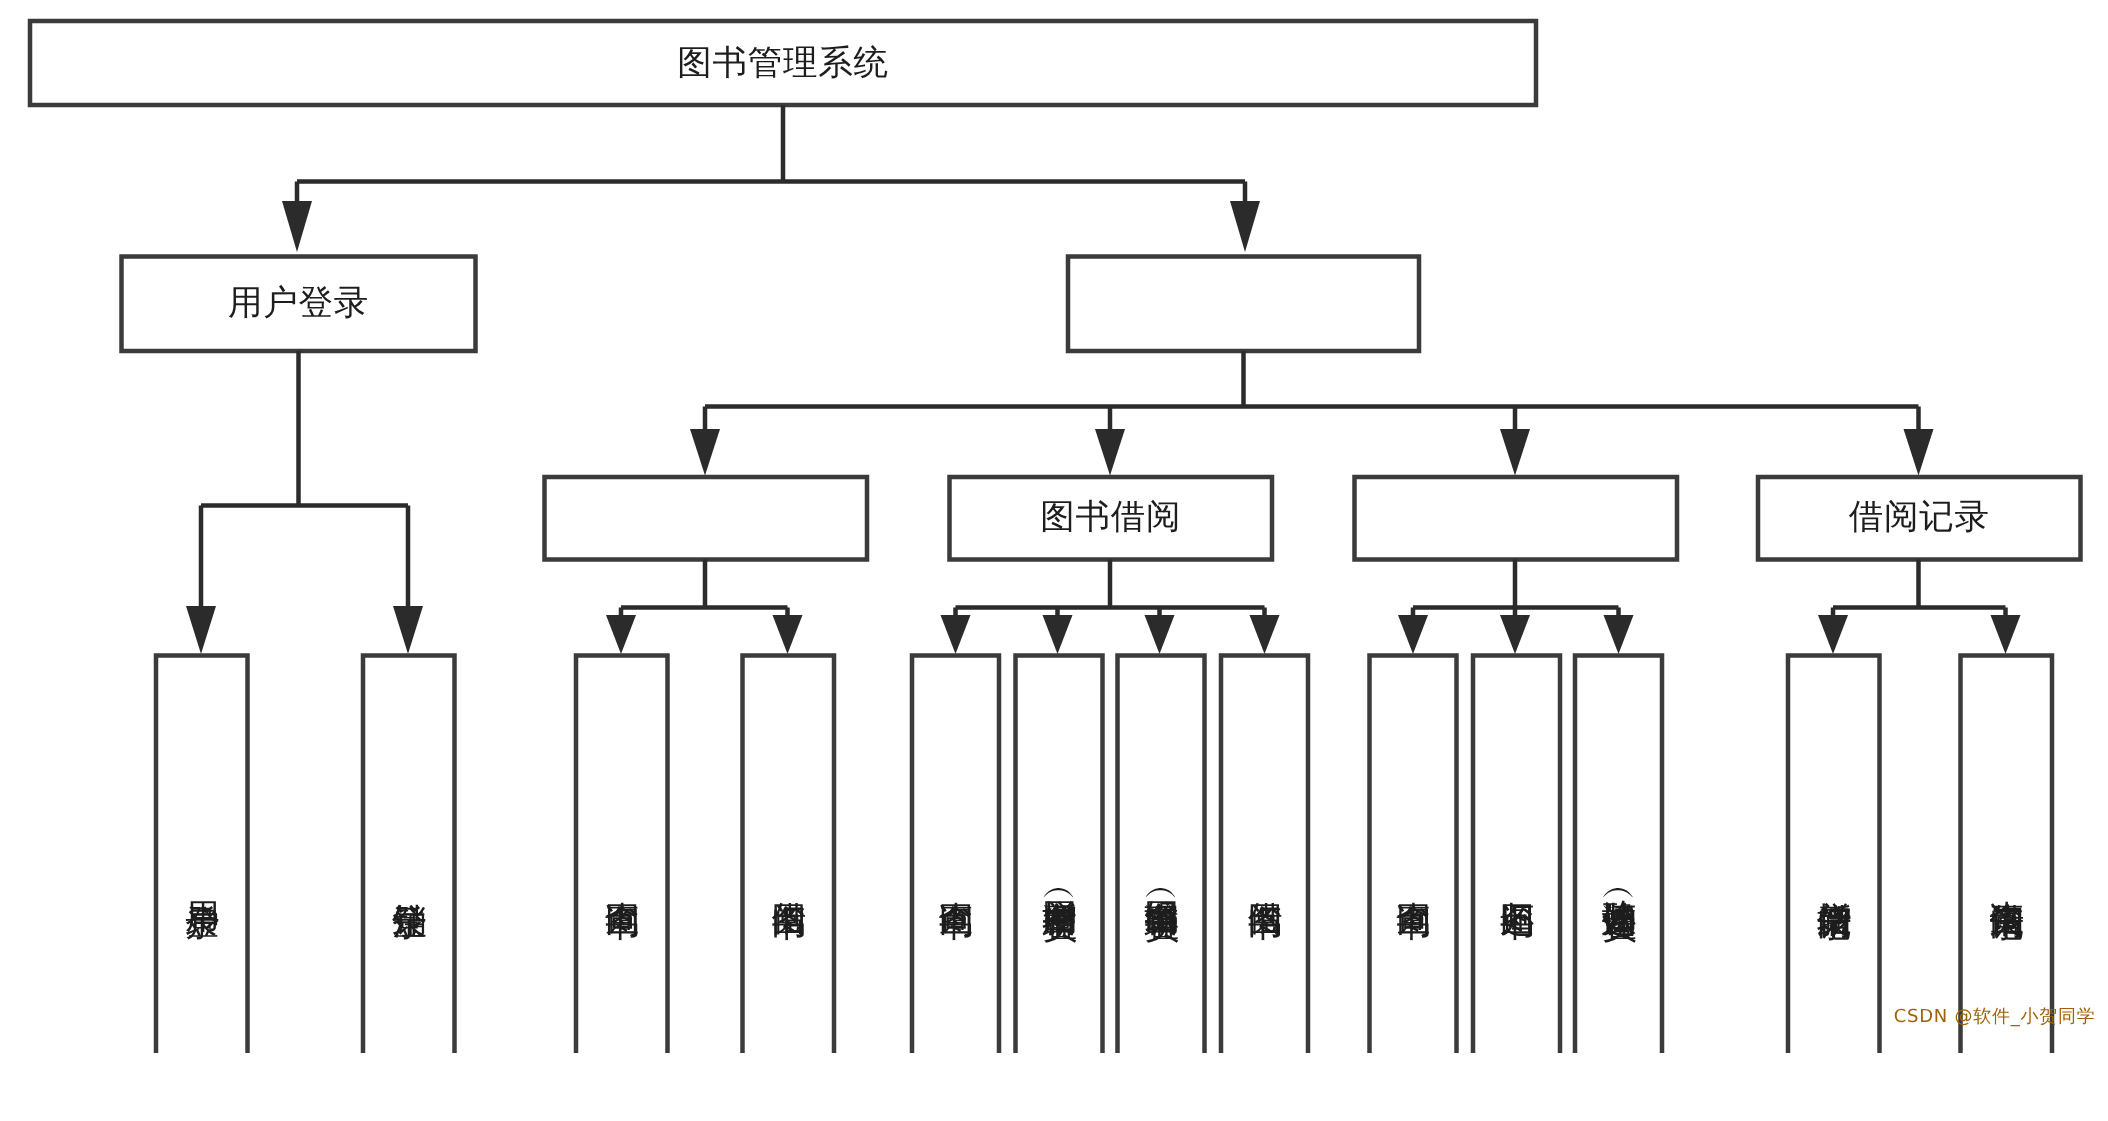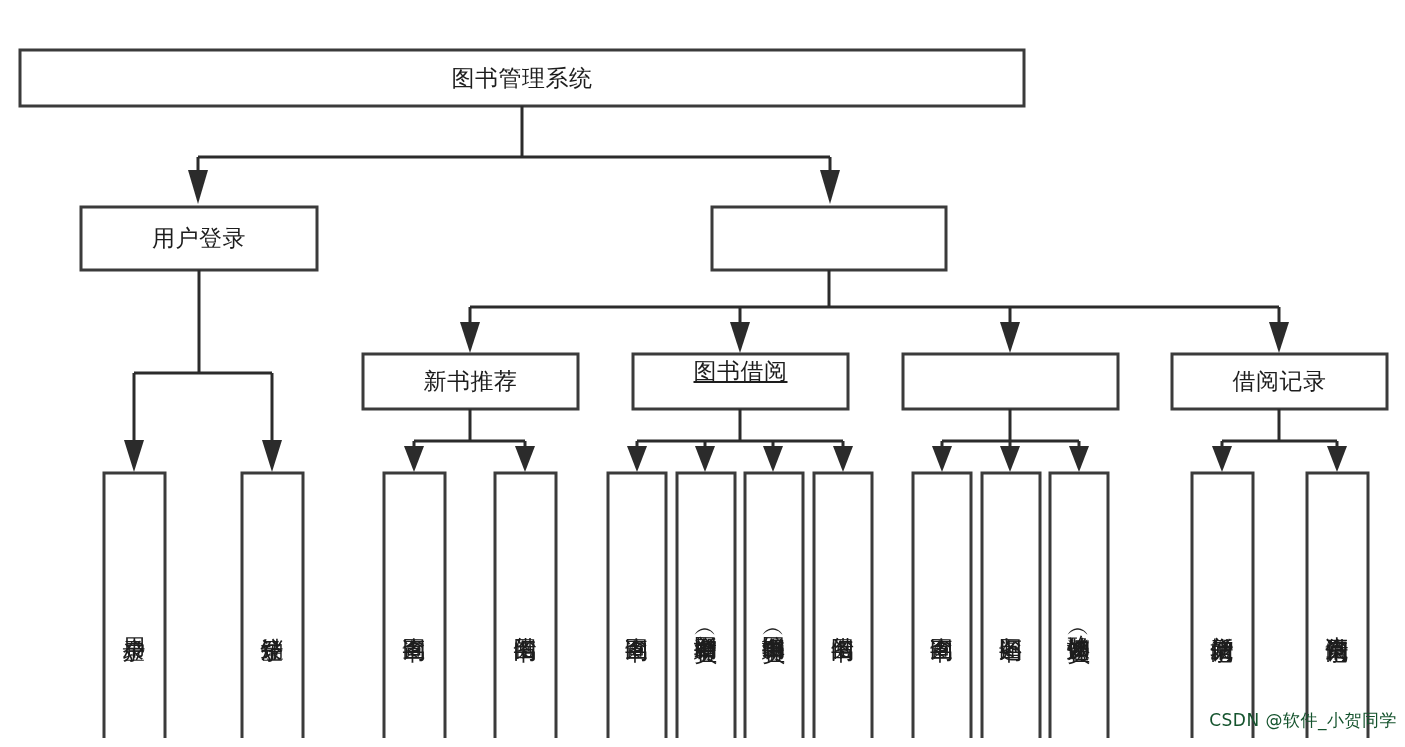--- a/index.html
+++ b/index.html
@@ -9,21 +9,20 @@
   }
   body {
     font-family: "DejaVu Sans", "Liberation Sans", sans-serif;
   }
   #canvas {
     position: relative;
     width: 1405px;
     height: 702px;
     background: #ffffff;
     overflow: hidden;
-    margin-top: 36px;
   }
   svg.diagram {
     position: absolute;
     left: 0;
     top: 0;
     width: 1405px;
     height: 747px;
   }
   .node-box {
     fill: #ffffff;
@@ -67,23 +66,23 @@
     letter-spacing: 1px;
     writing-mode: vertical-rl;
     text-orientation: upright;
     line-height: 1.05;
     white-space: nowrap;
     pointer-events: none;
   }
   .watermark {
     position: absolute;
     right: 8px;
-    bottom: 6px;
-    font-size: 17px;
-    color: #14532d;
+    bottom: 16px;
+    font-size: 12px;
+    color: #a16207;
     letter-spacing: 0.5px;
     white-space: nowrap;
   }
 </style>
 </head>
 <body>
 
 <div id="canvas">
 
   <svg class="diagram" viewBox="0 0 1405 747">
@@ -176,22 +175,21 @@
 
     <rect class="leaf-box" x="1192" y="437" width="61" height="296"></rect>
     <rect class="leaf-box" x="1307" y="437" width="61" height="296"></rect>
 
   </svg>
 
   <div class="node-label" style="left:20px; top:14px; width:1004px; height:56px;">图书管理系统</div>
 
   <div class="node-label" style="left:81px; top:171px; width:236px; height:63px;">用户登录</div>
 
-  <div class="node-label" style="left:363px; top:318px; width:215px; height:55px;">新书推荐</div>
-  <div class="node-label" style="left:633px; top:308px; width:215px; height:55px;text-decoration:underline;">图书借阅</div>
+  <div class="node-label" style="left:633px; top:318px; width:215px; height:55px;">图书借阅</div>
   <div class="node-label" style="left:1172px; top:318px; width:215px; height:55px;">借阅记录</div>
 
   <div class="leaf-label" style="left:104px; top:437px; width:61px; height:296px;">用户登录</div>
   <div class="leaf-label" style="left:242px; top:437px; width:61px; height:296px;">注销登录</div>
 
   <div class="leaf-label" style="left:384px; top:437px; width:61px; height:296px;">查询图书</div>
   <div class="leaf-label" style="left:495px; top:437px; width:61px; height:296px;">借阅图书</div>
 
   <div class="leaf-label" style="left:608px; top:437px; width:58px; height:296px;">查询图书</div>
   <div class="leaf-label" style="left:677px; top:437px; width:58px; height:296px;">新增图书（管理员）</div>

